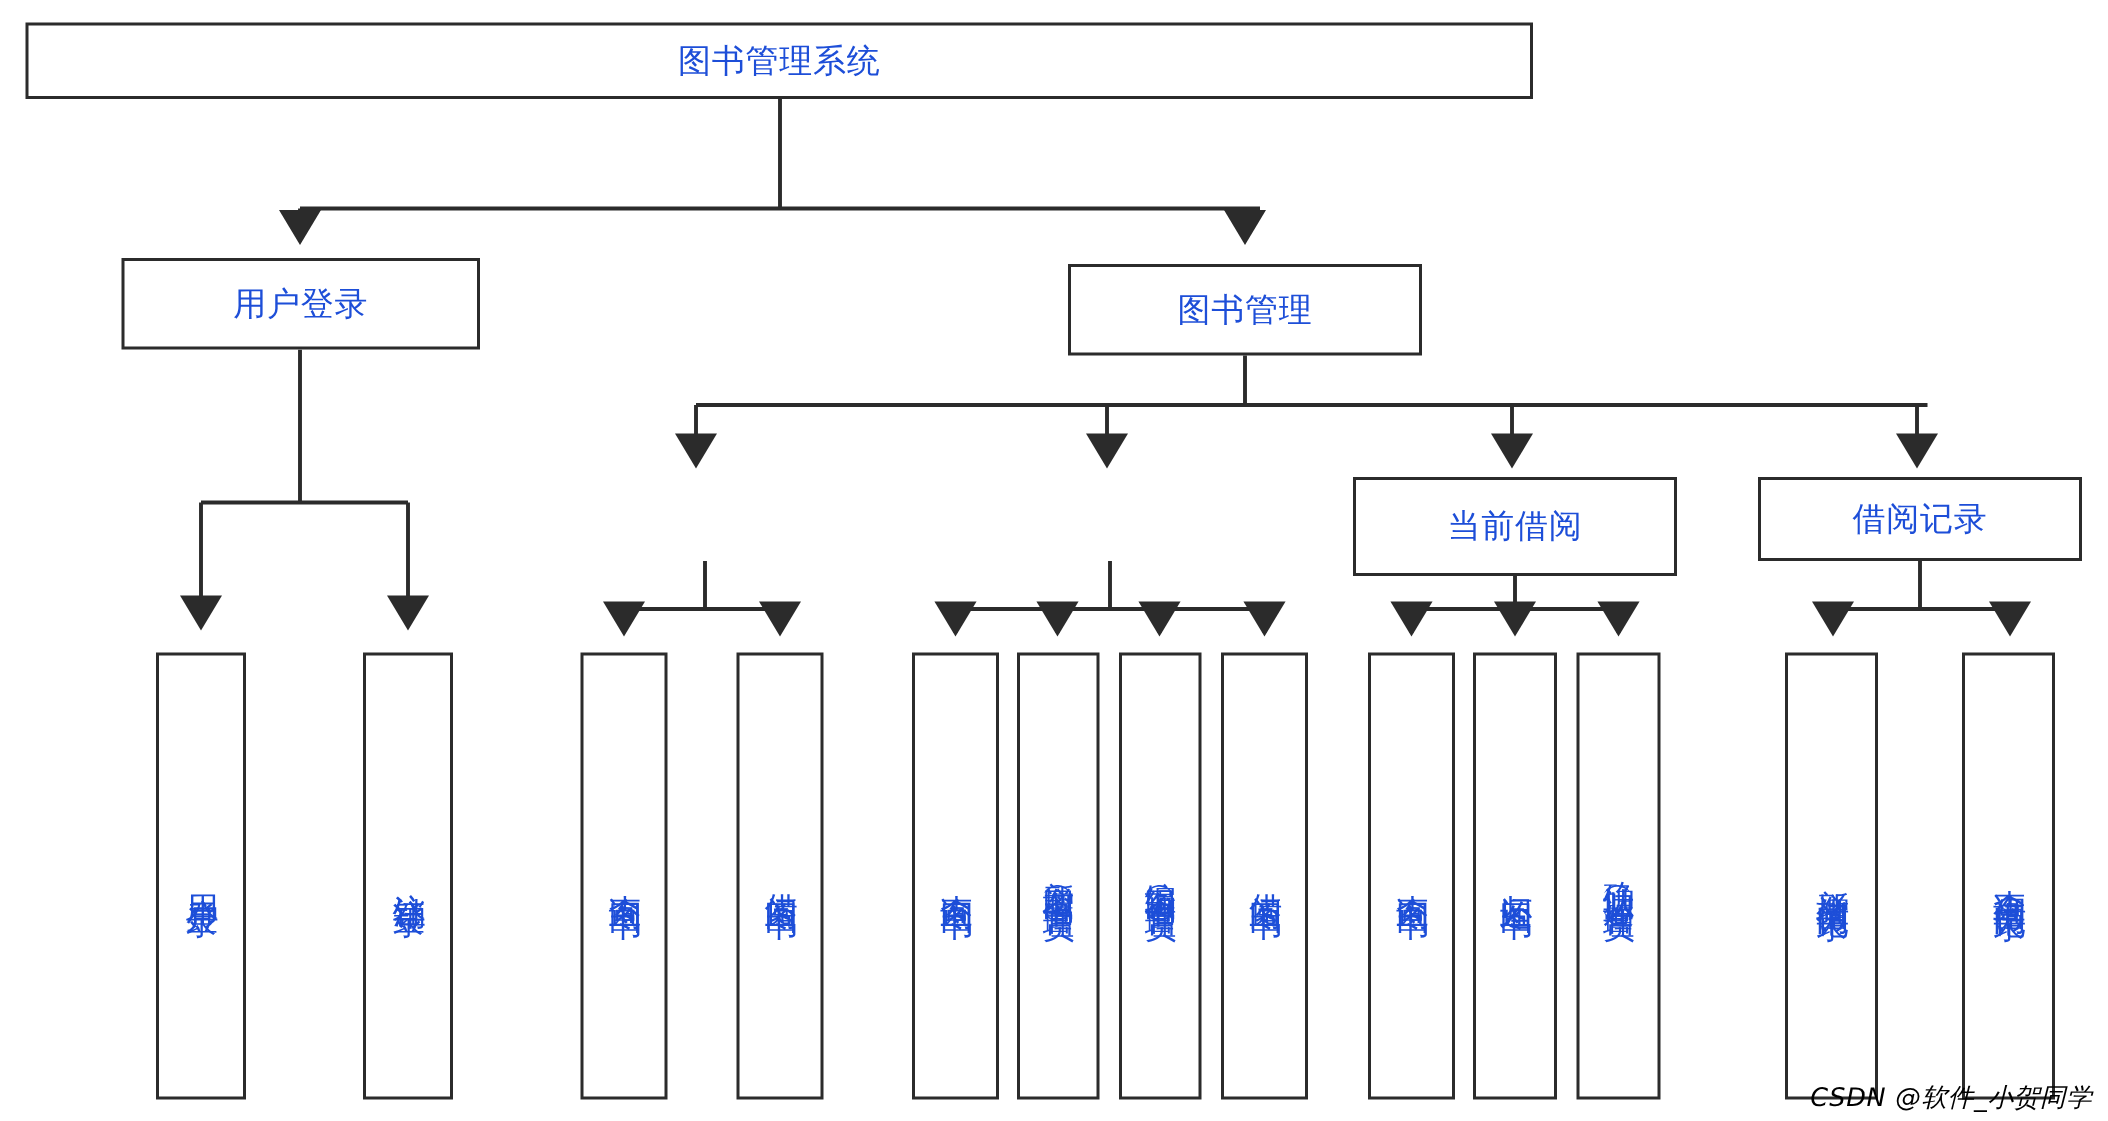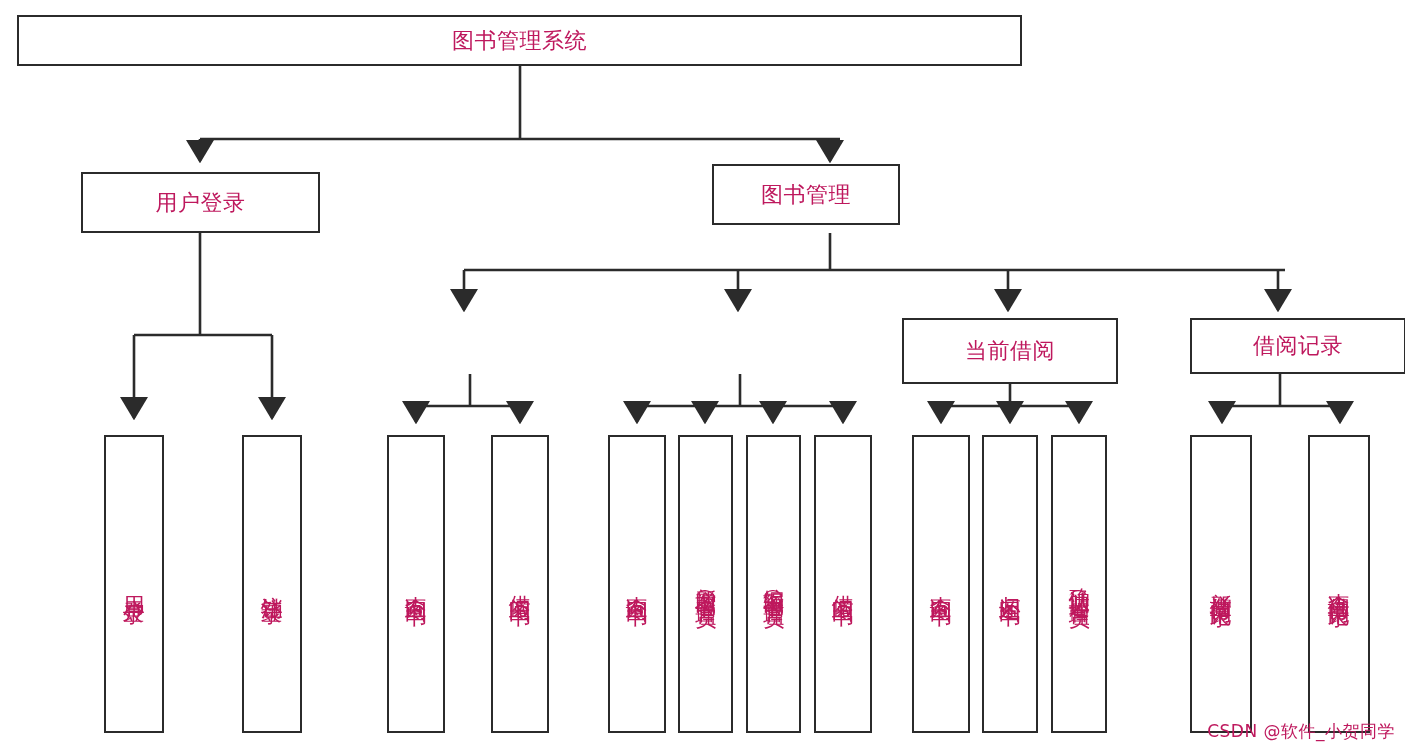--- a/index.html
+++ b/index.html
@@ -25,21 +25,21 @@
     height: 747px;
   }
   .node {
     position: absolute;
     box-sizing: border-box;
     border: 2px solid #2b2b2b;
     background: #ffffff;
     display: flex;
     align-items: center;
     justify-content: center;
-    color: #be185d;
+    color: #1d4ed8;
   }
   .node.horiz {
     font-size: 22px;
     letter-spacing: 0.5px;
   }
   .node.vert {
     writing-mode: vertical-rl;
     text-orientation: upright;
     font-size: 22px;
     line-height: 1.35;
@@ -52,24 +52,25 @@
     font-size: 21px;
   }
   .node-root {
     font-size: 23px;
   }
   #watermark {
     position: absolute;
     right: 10px;
     bottom: 4px;
     font-size: 17px;
-    color: #be185d;
+    color: #000000;
     letter-spacing: 0.5px;
     white-space: nowrap;
     pointer-events: none;
+    font-style: italic;
   }
 </style>
 </head>
 <body>
 
 <div id="diagram-root">
 
   <svg class="edges" viewBox="0 0 1405 747" xmlns="http://www.w3.org/2000/svg">
     <defs>
       <marker id="arrow" viewBox="0 0 10 12" refX="9" refY="6" markerWidth="9" markerHeight="11" orient="auto-start-reverse">
@@ -128,24 +129,24 @@
       <path d="M 1280 374 L 1280 406"></path>
       <path d="M 1222 406 L 1340 406"></path>
       <path d="M 1222 406 L 1222 422" marker-end="url(#arrow)"></path>
       <path d="M 1340 406 L 1340 422" marker-end="url(#arrow)"></path>
     </g>
   </svg>
 
   <div class="node horiz node-root" style="left:17px; top:15px; width:1005px; height:51px;">图书管理系统</div>
 
   <div class="node horiz" style="left:81px; top:172px; width:239px; height:61px;">用户登录</div>
-  <div class="node horiz" style="left:712px; top:164px; width:188px; height:61px;">图书管理</div>
+  <div class="node horiz" style="left:712px; top:176px; width:236px; height:61px;">图书管理</div>
 
   <div class="node horiz" style="left:902px; top:318px; width:216px; height:66px;">当前借阅</div>
-  <div class="node horiz" style="left:1172px; top:318px; width:216px; height:56px;margin-left:18px;">借阅记录</div>
+  <div class="node horiz" style="left:1172px; top:318px; width:216px; height:56px;">借阅记录</div>
 
   <div class="node vert" style="left:104px; top:435px; width:60px; height:298px;">用户登录</div>
   <div class="node vert" style="left:242px; top:435px; width:60px; height:298px;">注销登录</div>
 
   <div class="node vert" style="left:387px; top:435px; width:58px; height:298px;">查询图书</div>
   <div class="node vert" style="left:491px; top:435px; width:58px; height:298px;">借阅图书</div>
 
   <div class="node vert" style="left:608px; top:435px; width:58px; height:298px;">查询图书</div>
   <div class="node vert tall" style="left:678px; top:435px; width:55px; height:298px;">新增图书（管理员）</div>
   <div class="node vert tall" style="left:746px; top:435px; width:55px; height:298px;">编辑图书（管理员）</div>

